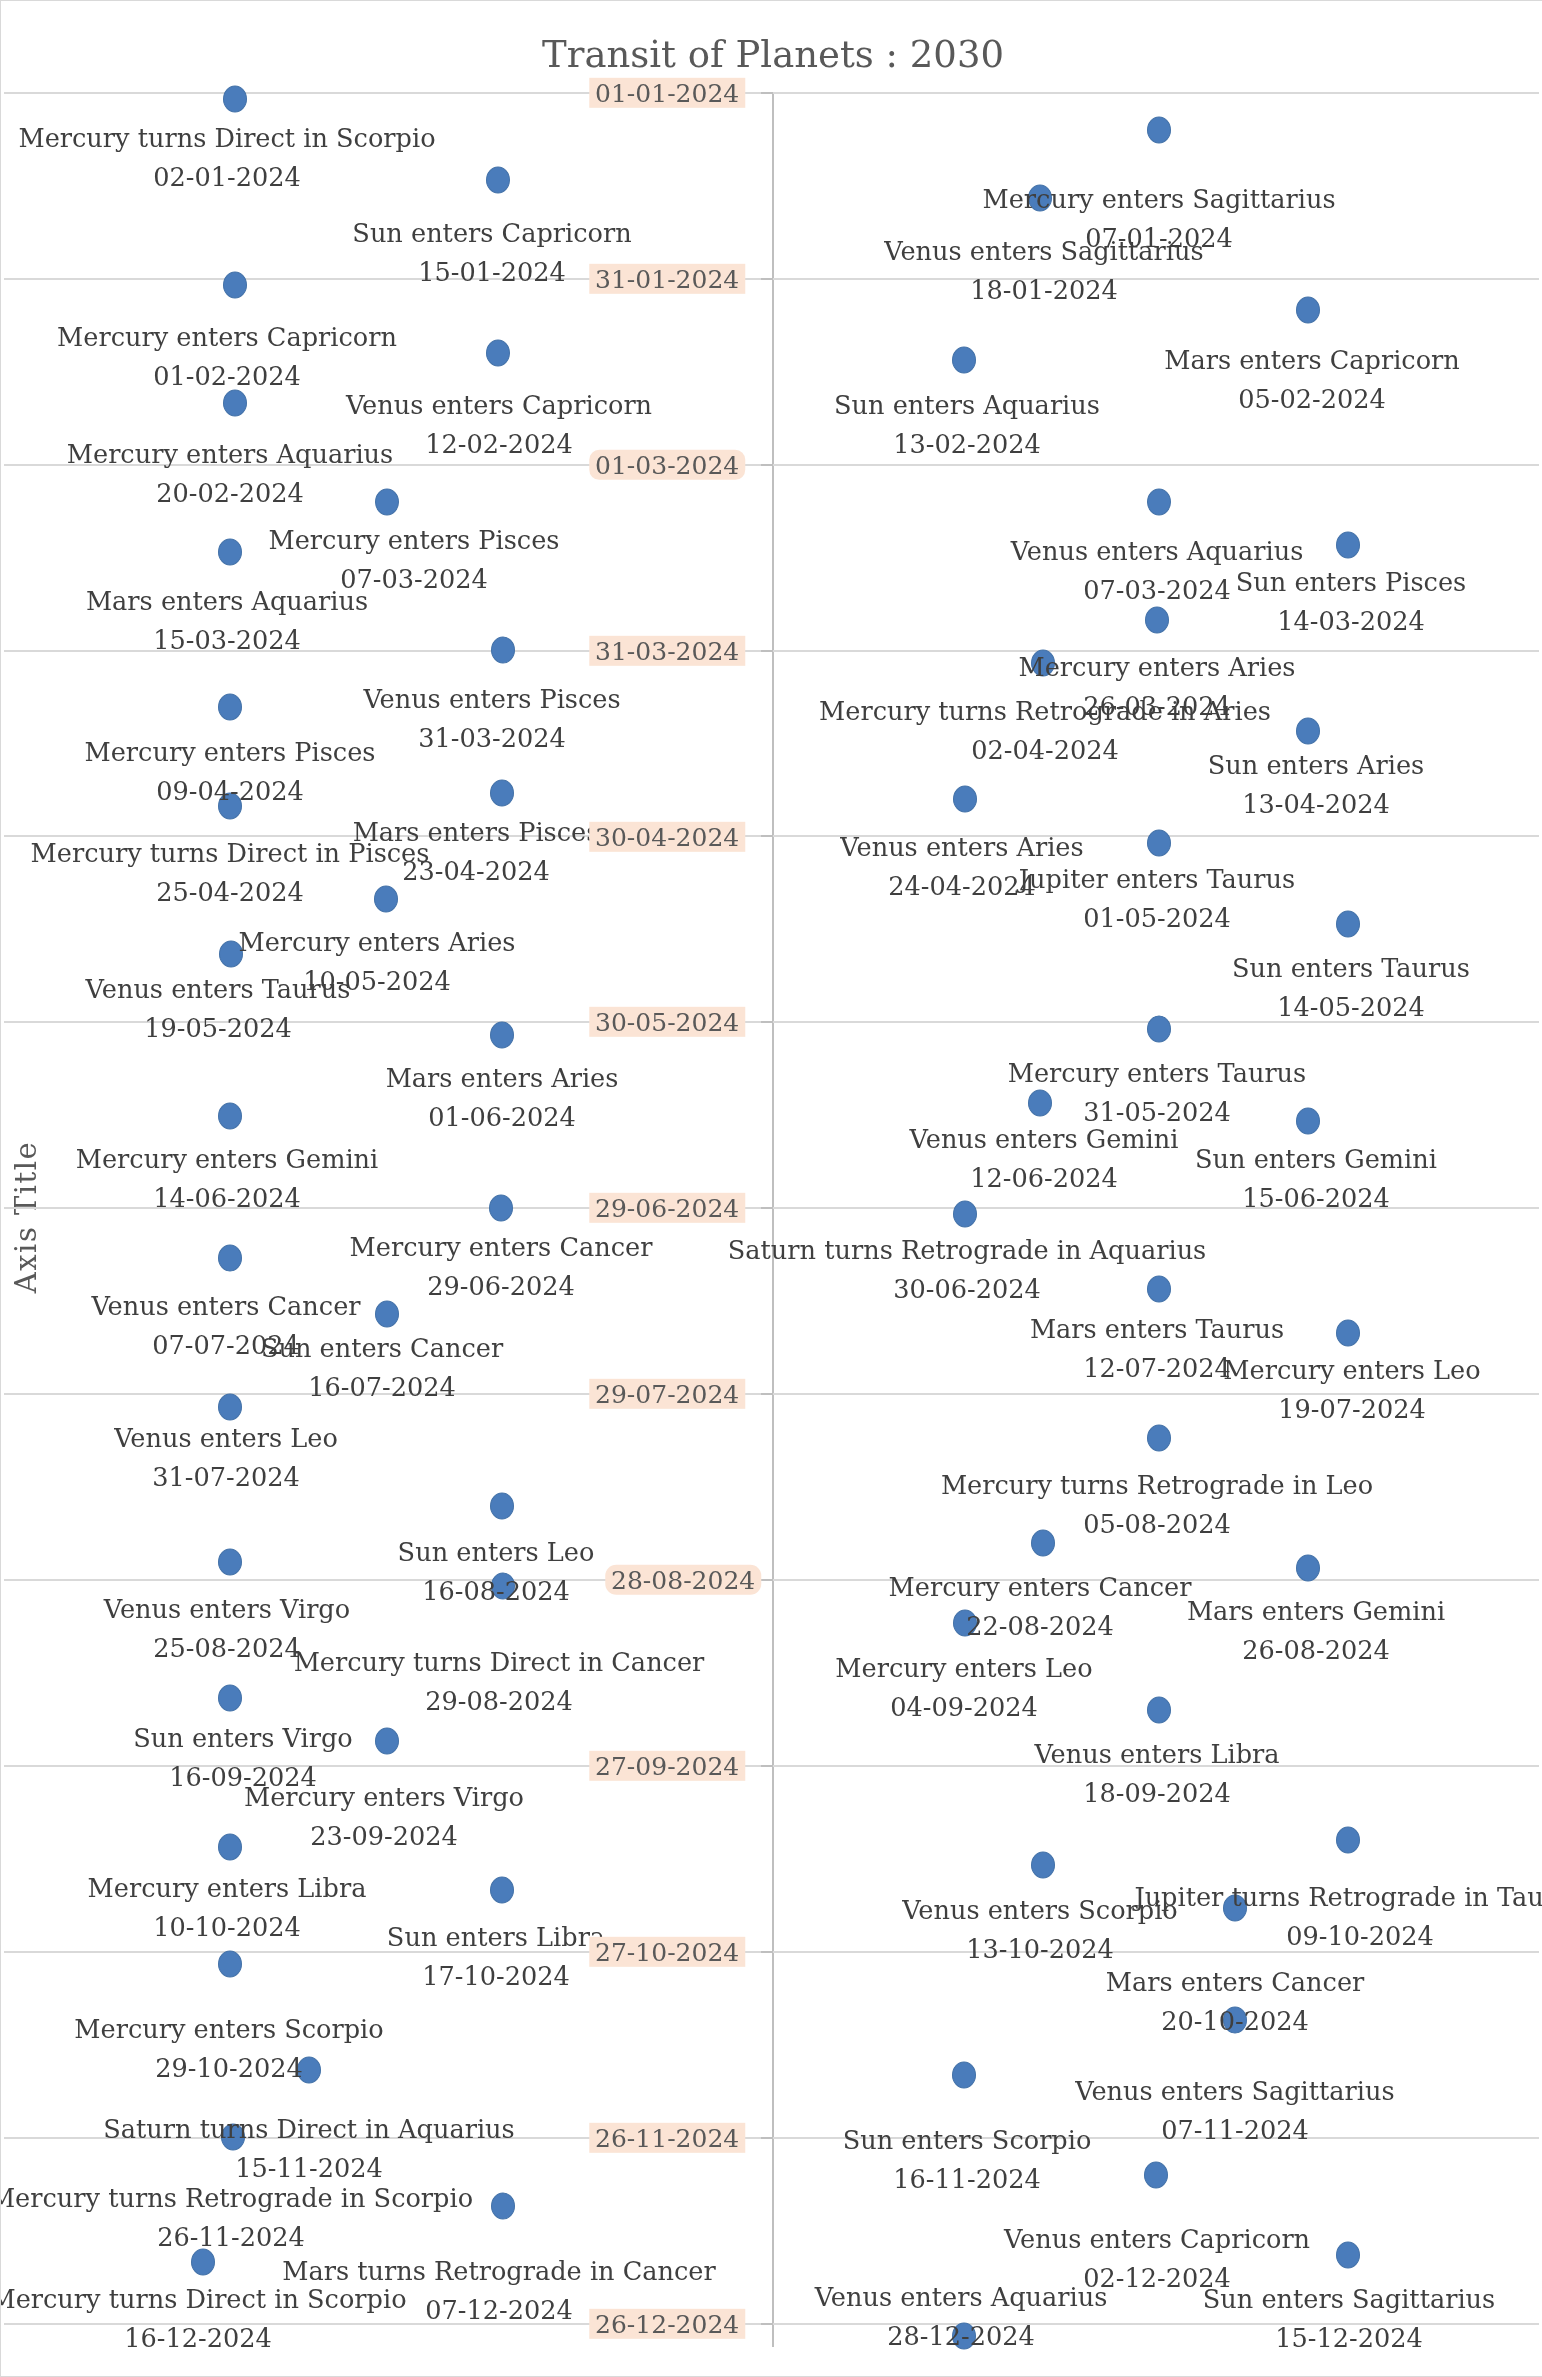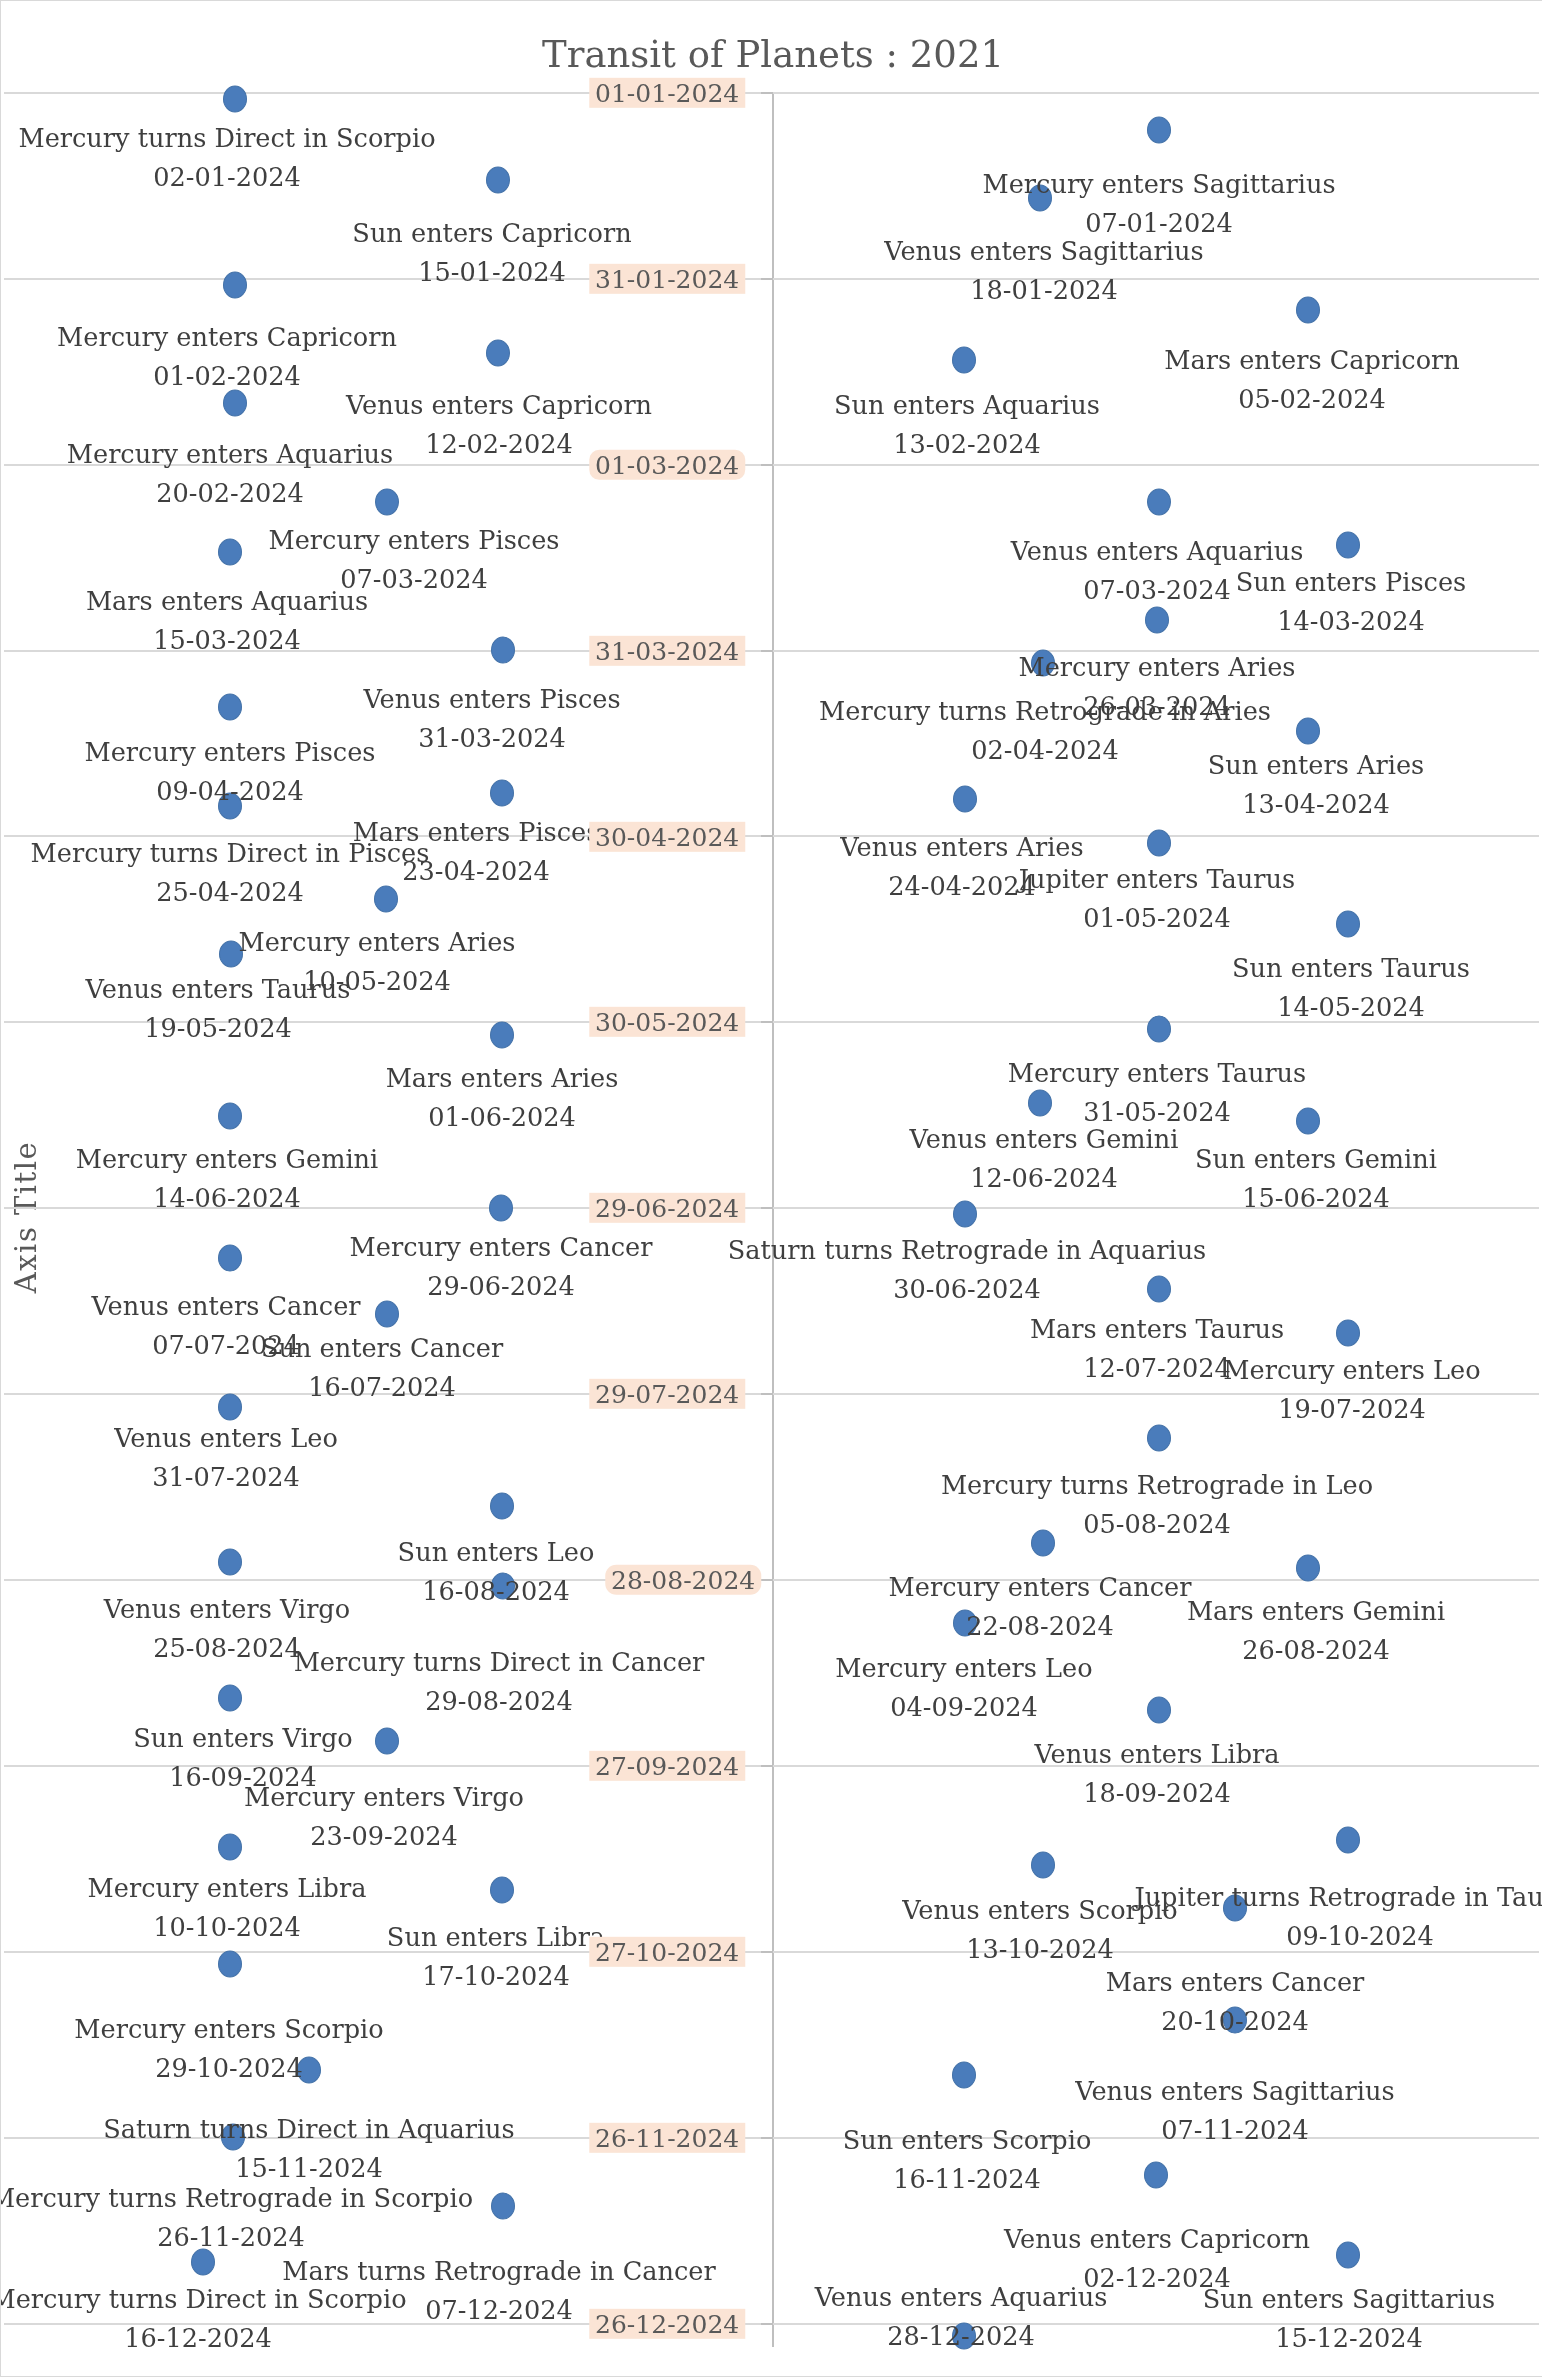--- a/index.html
+++ b/index.html
@@ -71,21 +71,21 @@
     font-size:25.6px;
     line-height:39px;
     white-space:nowrap;
     z-index:20;
   }
 </style>
 </head>
 <body>
 
 <div class="canvas">
-  <div class="chart-title">Transit of Planets : 2021</div>
+  <div class="chart-title">Transit of Planets : 2030</div>
   <div class="axis-title">Axis Title</div>
   <div id="plot">
       <div class="axis-line" style="left: 771px; top: 92px; height: 2254px;"></div>
       <div class="gridline" style="top: 91px;"></div>
       <div class="axis-tick" style="left: 760px; top: 91px;"></div>
       <div class="gridline" style="top: 277px;"></div>
       <div class="axis-tick" style="left: 760px; top: 277px;"></div>
       <div class="gridline" style="top: 463px;"></div>
       <div class="axis-tick" style="left: 760px; top: 463px;"></div>
       <div class="gridline" style="top: 649px;"></div>
@@ -257,21 +257,21 @@
       <div class="event-label" style="left: 498px; top: 2251px;">
         <div class="ev-name">Mars turns Retrograde in Cancer</div>
         <div class="ev-date">07-12-2024</div>
       </div>
       <div class="marker" style="left: 202px; top: 2261px;"></div>
       <div class="event-label" style="left: 197px; top: 2279px;">
         <div class="ev-name">Mercury turns Direct in Scorpio</div>
         <div class="ev-date">16-12-2024</div>
       </div>
       <div class="marker" style="left: 1158px; top: 129px;"></div>
-      <div class="event-label" style="left: 1158px; top: 164px;">
+      <div class="event-label" style="left: 1158px; top: 179px;">
         <div class="ev-name">Mercury enters Sagittarius</div>
         <div class="ev-date">07-01-2024</div>
       </div>
       <div class="marker" style="left: 1039px; top: 197px;"></div>
       <div class="event-label" style="left: 1043px; top: 231px;">
         <div class="ev-name">Venus enters Sagittarius</div>
         <div class="ev-date">18-01-2024</div>
       </div>
       <div class="marker" style="left: 1307px; top: 309px;"></div>
       <div class="event-label" style="left: 1311px; top: 340px;">

